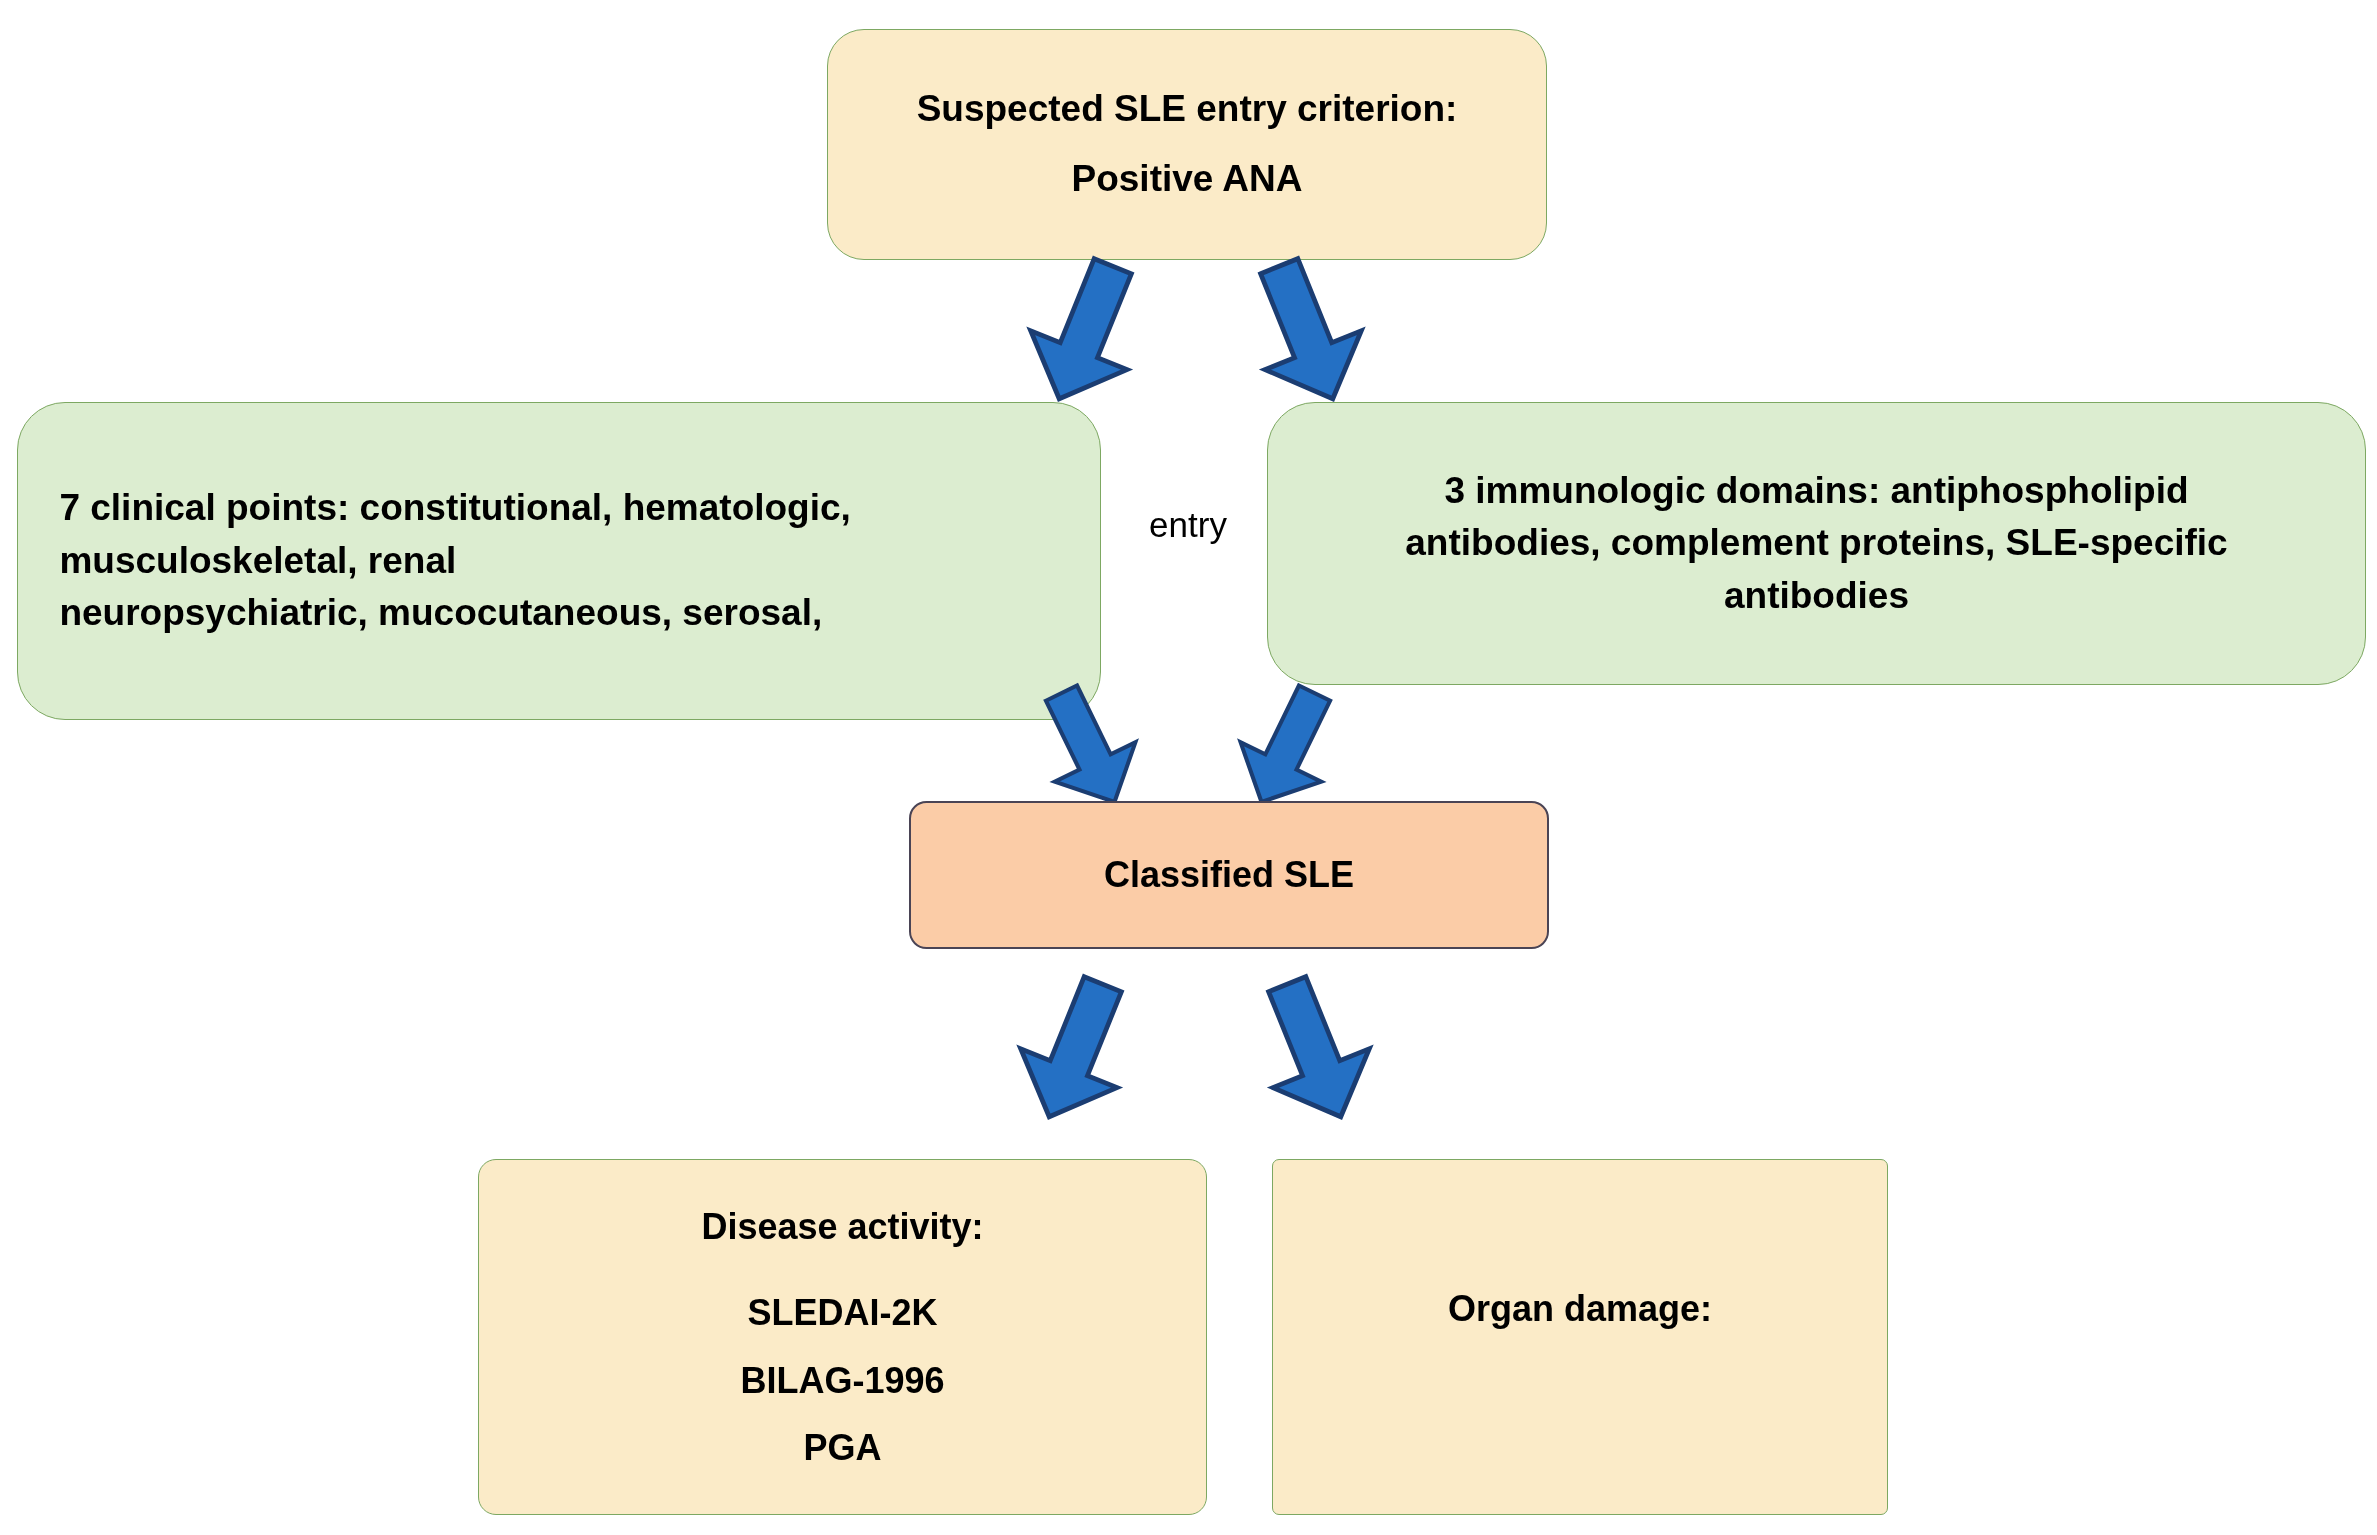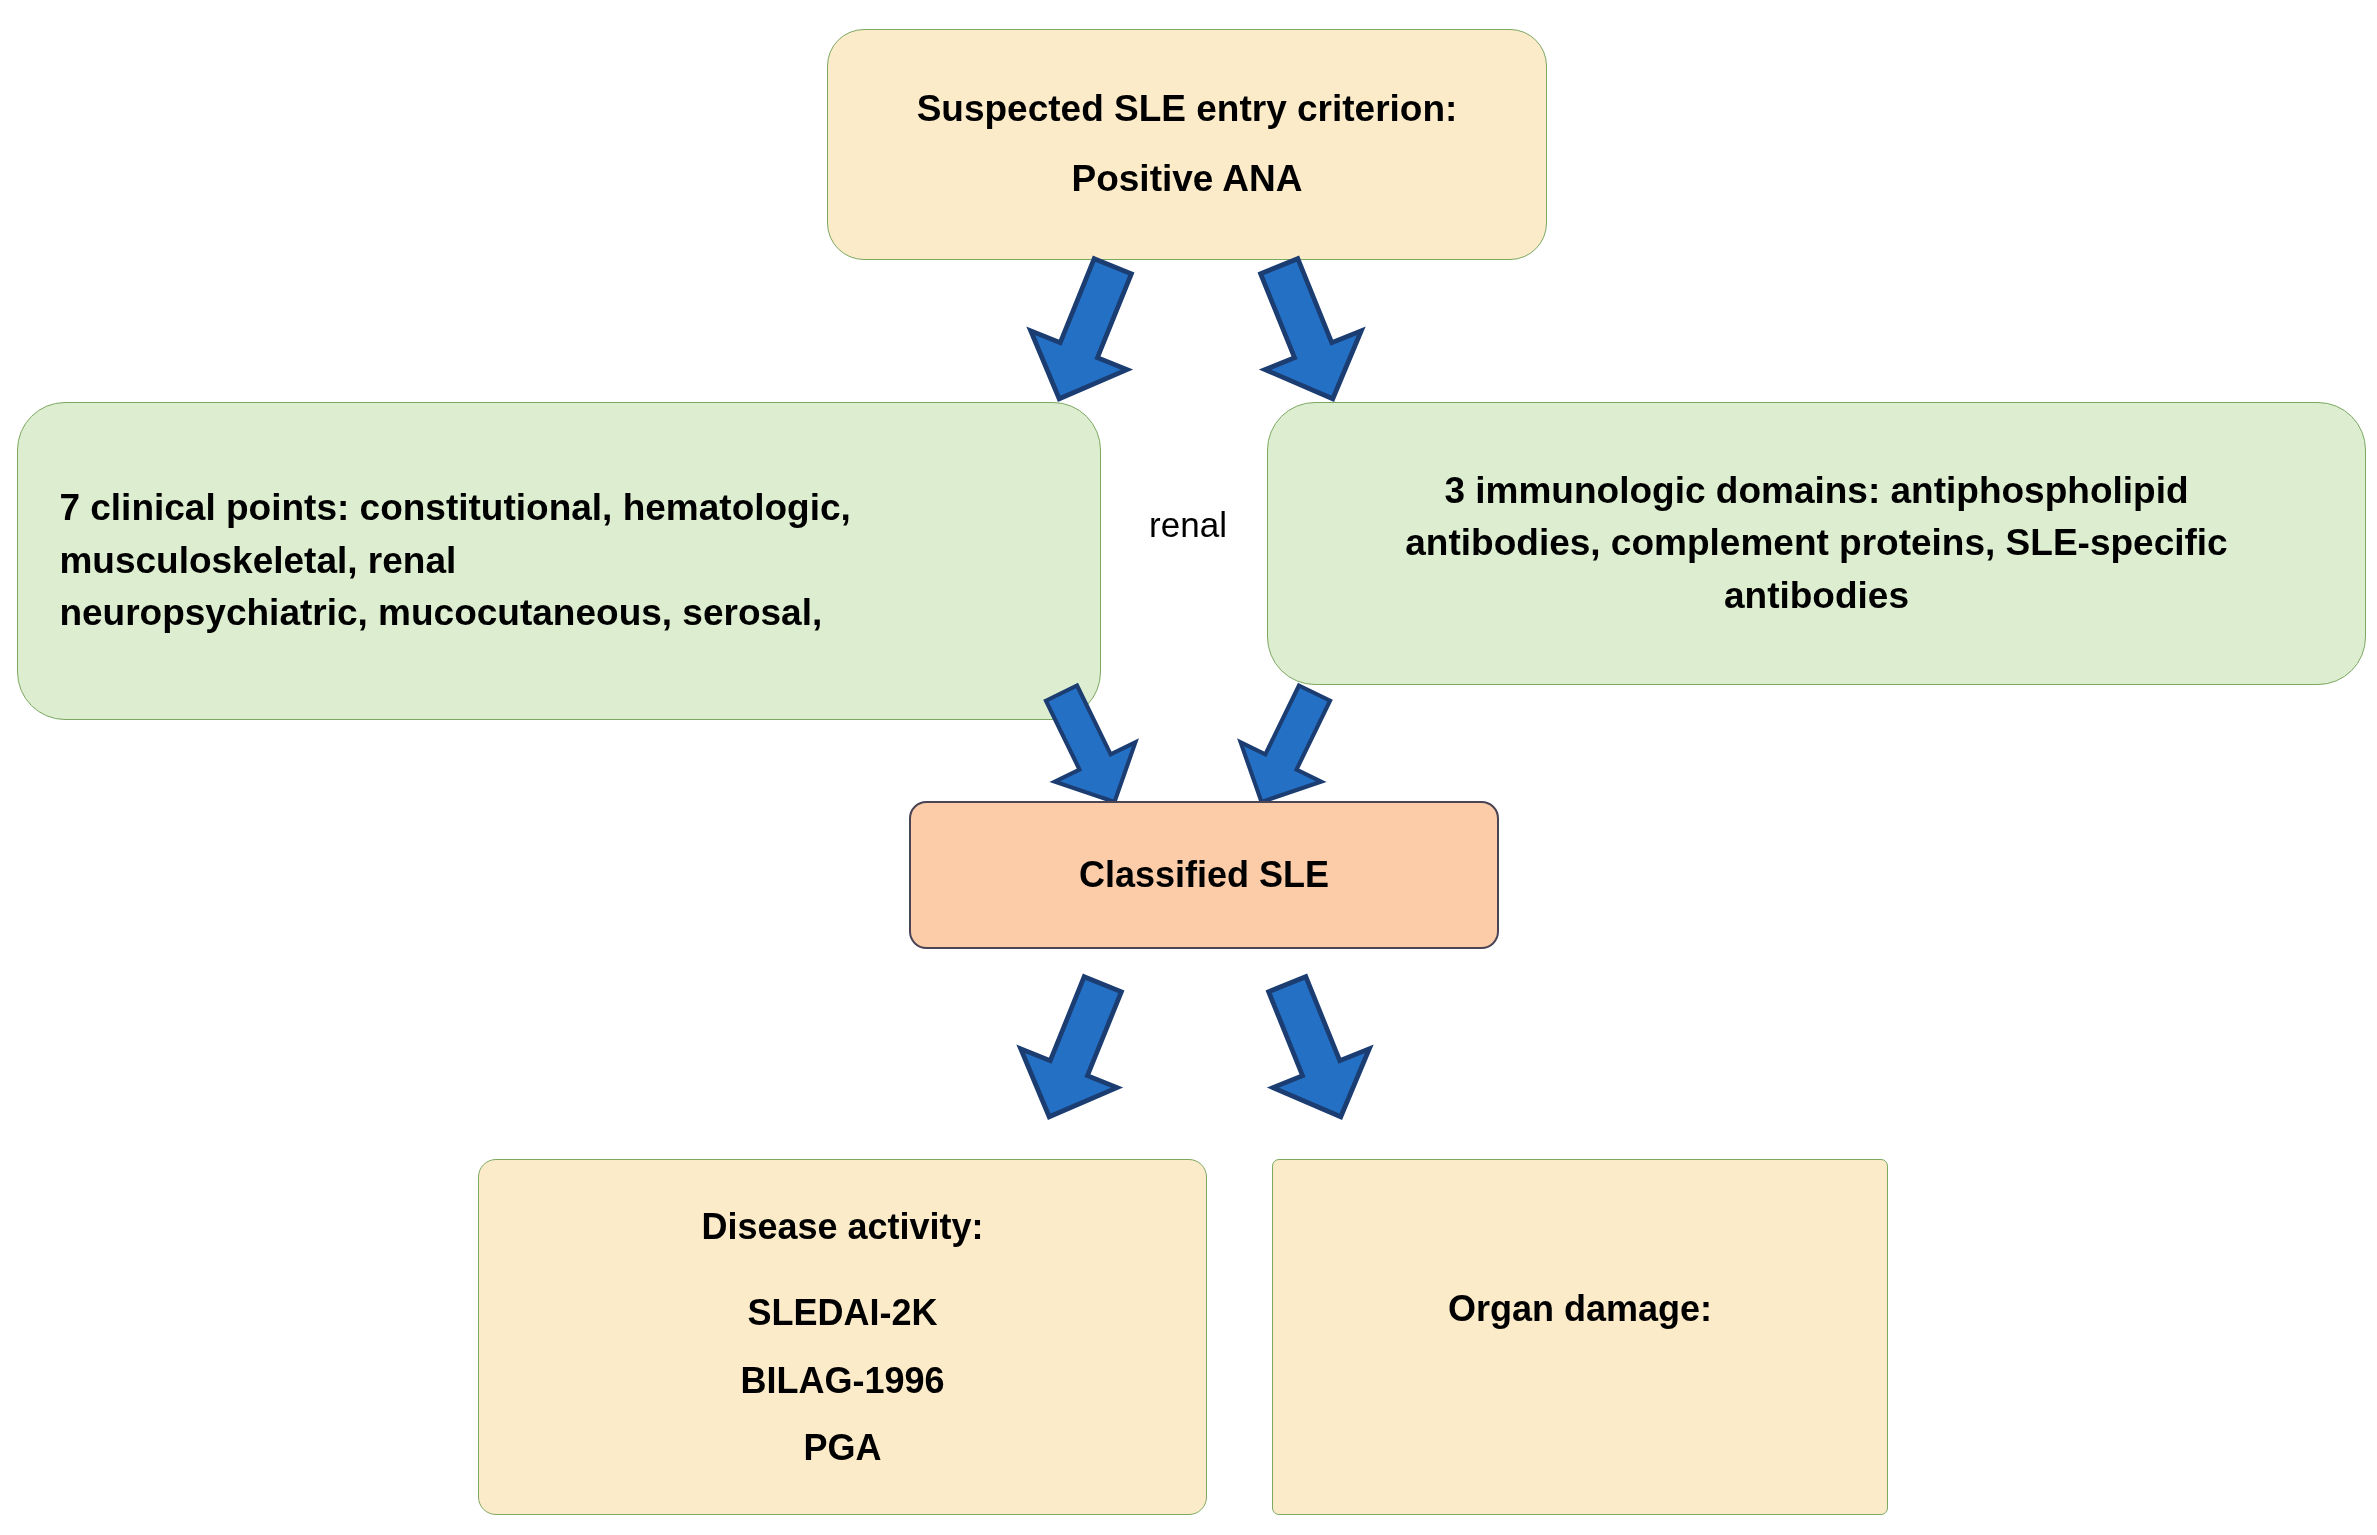--- a/index.html
+++ b/index.html
@@ -73,21 +73,21 @@
   #node-immuno {
     left: 1267px; top: 402px;
     width: 1099px; height: 283px;
     border-radius: 48px;
     font-size: 37px;
     padding: 8px 37px;
   }
 
   #node-classified {
     left: 909px; top: 801px;
-    width: 590px; height: 148px;
+    width: 640px; height: 148px;
     border-radius: 17.4px;
     font-size: 36px;
   }
 
   #node-activity {
     left: 478px; top: 1159px;
     width: 729px; height: 356px;
     border-radius: 18px;
     font-size: 36px;
     padding: 0 25px;
@@ -161,21 +161,21 @@
       <polygon points="33,0 67,0 67,76 94,76 50,120 6,76 33,76"></polygon>
     </svg>
   </div>
 
   <div class="node theme-green" id="node-clinical">
     <span class="line">7 clinical points: constitutional, hematologic,</span>
     <span class="line">musculoskeletal, renal</span>
     <span class="line">neuropsychiatric, mucocutaneous, serosal,</span>
   </div>
 
-  <div id="plus-label">renal</div>
+  <div id="plus-label">entry</div>
 
   <div class="node theme-green" id="node-immuno">
     <span class="line">3 immunologic domains: antiphospholipid</span>
     <span class="line">antibodies, complement proteins, SLE-specific</span>
     <span class="line">antibodies</span>
   </div>
 
   <div class="arrow" id="arrow-clinical-classified">
     <svg viewBox="0 0 100 120" preserveAspectRatio="none">
       <polygon points="33,0 67,0 67,76 94,76 50,120 6,76 33,76"></polygon>

